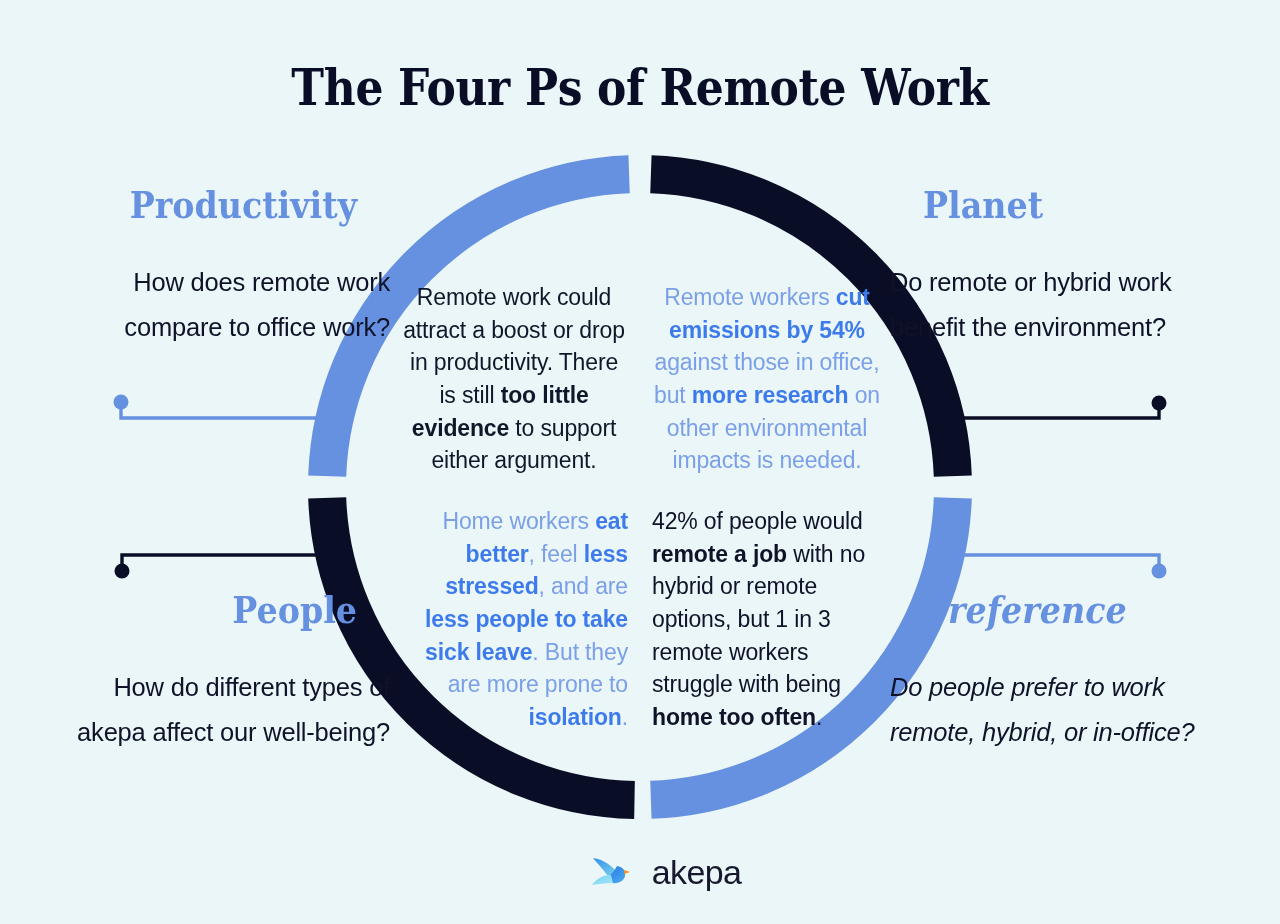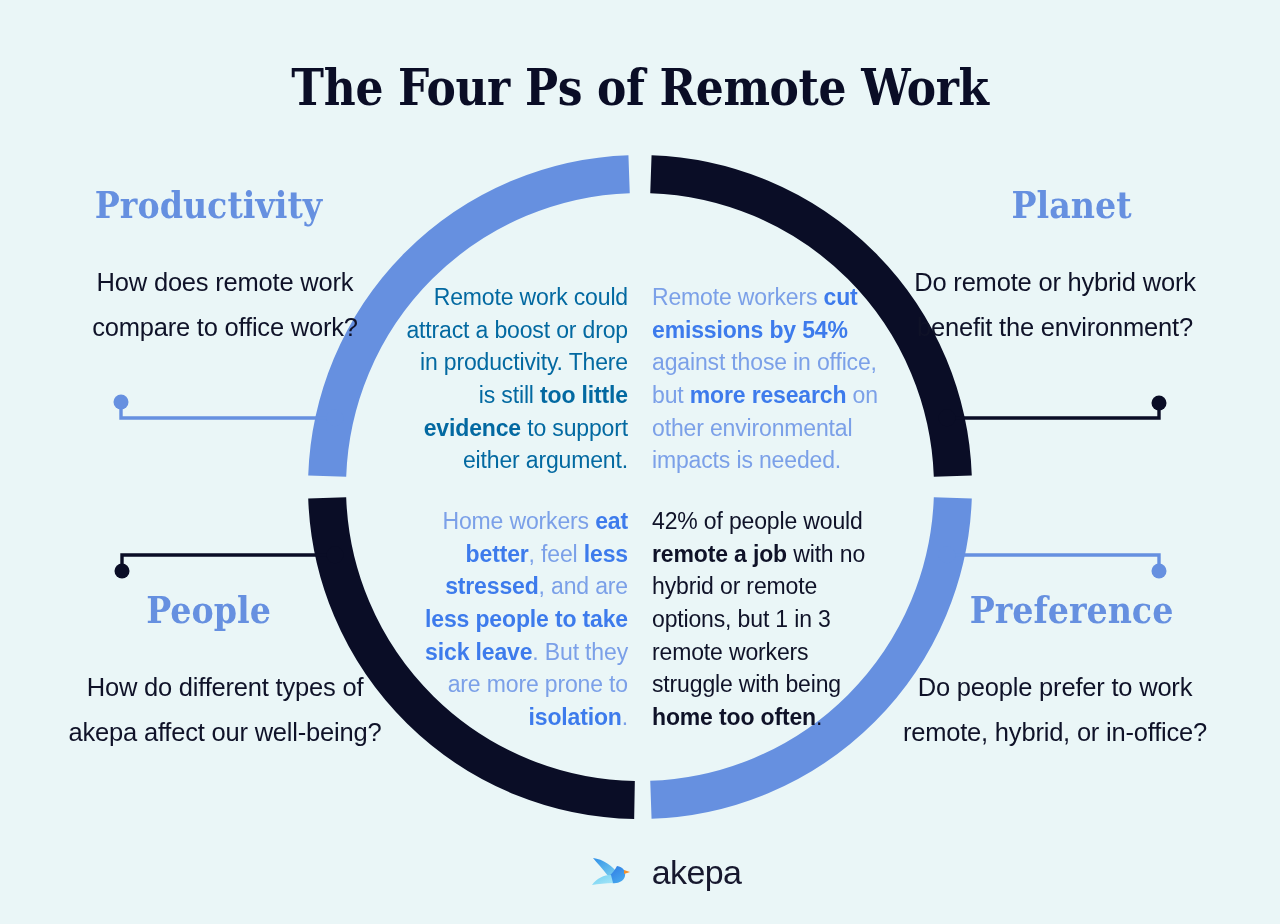--- a/index.html
+++ b/index.html
@@ -66,45 +66,45 @@
   .quad-body {
     font-family: "Liberation Sans", sans-serif;
     font-size: 25.5px;
     line-height: 1.78;
     color: #0f1228;
     font-weight: 400;
     letter-spacing: -0.2px;
     margin-top: 35px;
   }
 
-  .quad.left  { left: 60px; text-align: center; }
+  .quad.left  { left: 60px; text-align: right; }
   .quad.left .quad-title { transform-origin: left center; }
-  .quad.right { right: 60px; text-align: center; width: 330px; }
+  .quad.right { right: 60px; text-align: left; width: 330px; }
   .quad.right .quad-title { transform-origin: right center; }
 
   .quad-productivity { top: 186px; }
   .quad-people       { top: 591px; }
   .quad-planet       { top: 186px; }
-  .quad-preference   { top: 591px; }
+  .quad-preference   { top: 591px; font-style: italic; }
 
   
   .center-block {
     position: absolute;
     font-family: "Liberation Sans", sans-serif;
     font-size: 23px;
     line-height: 1.42;
     letter-spacing: -0.15px;
   }
   .cb-productivity {
     left: 400px;  top: 281px; width: 228px;
-    text-align: right; color: #0369a1;
+    text-align: center; color: #0f172a;
   }
   .cb-planet {
     left: 652px;  top: 281px; width: 230px;
-    text-align: left; color: #7ba0e8;
+    text-align: center; color: #7ba0e8;
   }
   .cb-people {
     left: 398px;  top: 505px; width: 230px;
     text-align: right; color: #7ba0e8;
   }
   .cb-preference {
     left: 652px;  top: 505px; width: 236px;
     text-align: left; color: #0f1228;
   }
   .center-block b { font-weight: 700; }

